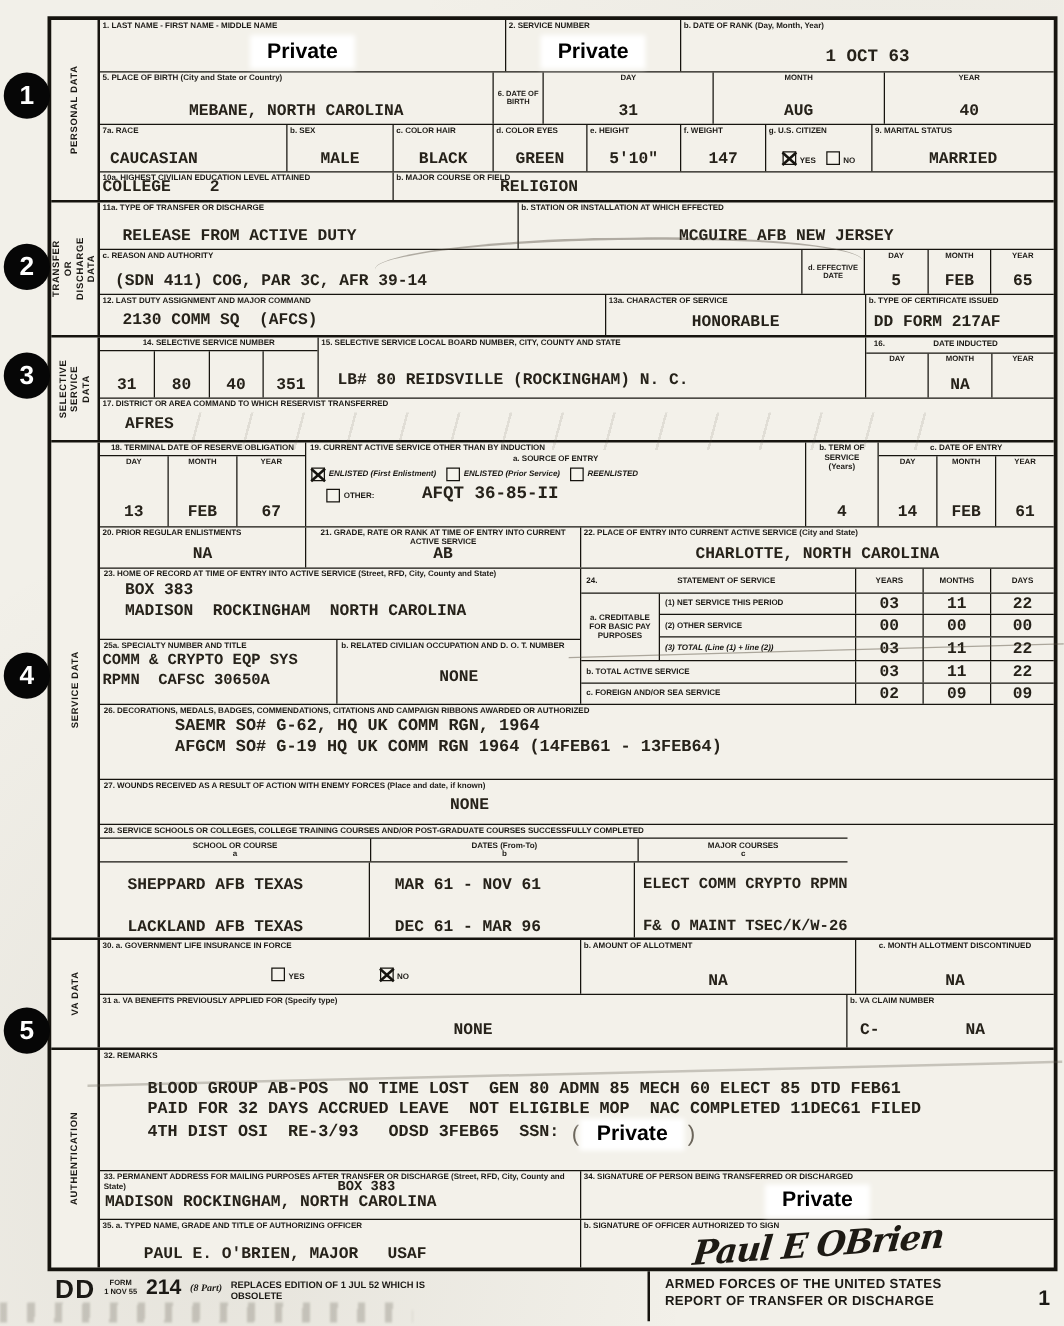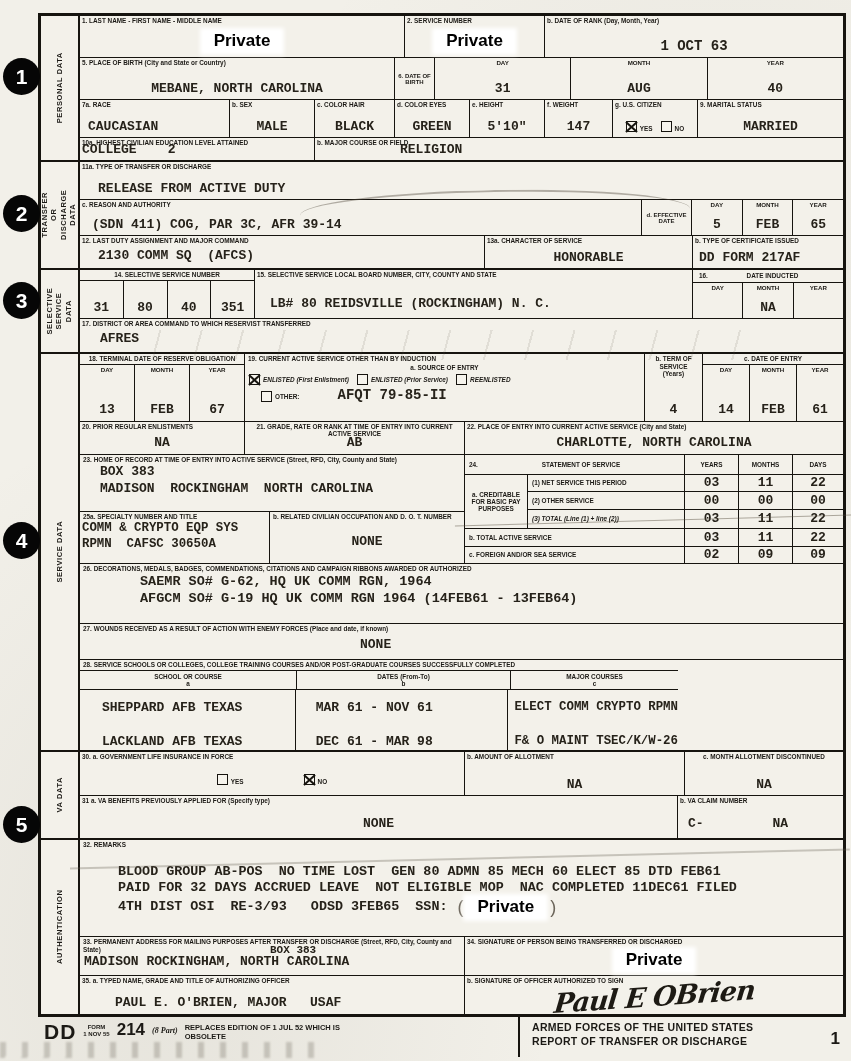--- a/index.html
+++ b/index.html
@@ -202,20 +202,24 @@
     <section class="sec" style="height:108px">
       <div class="side">
           <span class="rot wrap2">TRANSFER OR DISCHARGE DATA</span>
         </div>
       <div class="content">
         <div class="row" style="height:38px">
           <div class="cell vl" style="width:335px;padding-left:18px">
             <div class="lbl">11a. TYPE OF TRANSFER OR DISCHARGE</div>
             <div class="val">RELEASE FROM ACTIVE DUTY</div>
           </div>
+          <div class="cell" style="flex:1">
+            <div class="lbl">b. STATION OR INSTALLATION AT WHICH EFFECTED</div>
+            <div class="val">MCGUIRE AFB NEW JERSEY</div>
+          </div>
         </div>
         <div class="row" style="height:36px">
           <div class="cell vl" style="width:562px;padding-left:12px">
             <div class="lbl">c. REASON AND AUTHORITY</div>
             <div class="val">(SDN 411) COG, PAR 3C, AFR 39-14</div>
           </div>
           <div class="cell vc" style="width:50px;padding:1px">
             <div style="font-size:6px;font-weight:bold;text-align:center">d. EFFECTIVE DATE</div>
           </div>
           <div class="cell dcol" style="width:38px">
@@ -341,21 +345,21 @@
               <span class="cb checked"></span>
               <span class="cblbl">ENLISTED (First Enlistment)</span>
               <span class="cb"></span>
               <span class="cblbl">ENLISTED (Prior Service)</span>
               <span class="cb"></span>
               <span class="cblbl">REENLISTED</span>
             </div>
             <div class="cbrow" style="padding-top:0">
               <span class="cb" style="margin-left:12px"></span>
               <span class="cblbl" style="font-style:normal">OTHER:</span>
-              <span class="val" style="font-size:14px;margin-left:30px">AFQT 79-85-II</span>
+              <span class="val" style="font-size:14px;margin-left:30px">AFQT 36-85-II</span>
             </div>
           </div>
           <div class="cell col" style="width:58px">
             <div class="lblbar ctr">b. TERM OF SERVICE (Years)</div>
             <div style="flex:1;display:flex;align-items:flex-end;justify-content:center;padding-bottom:2px">
               <span class="val">4</span>
             </div>
           </div>
           <div class="cell col" style="flex:1">
             <div class="lblbar ctr">c.  DATE OF ENTRY</div>
@@ -530,21 +534,21 @@
                   <div>c</div>
               </div>
             </div>
             <div style="display:flex;flex:1">
               <div style="width:217px;border-right:1.3px solid #16140f;padding:10px 0 0 22px">
                 <div class="val" style="margin-bottom:18px">SHEPPARD AFB TEXAS</div>
                 <div class="val">LACKLAND AFB TEXAS</div>
               </div>
               <div style="width:214px;border-right:1.3px solid #16140f;padding:10px 0 0 20px">
                 <div class="val" style="margin-bottom:18px">MAR 61 - NOV 61</div>
-                <div class="val">DEC 61 - MAR 98</div>
+                <div class="val">DEC 61 - MAR 96</div>
               </div>
               <div style="flex:1;padding:10px 0 0 6px">
                 <div class="val" style="font-size:12.4px;margin-bottom:19px">ELECT COMM CRYPTO RPMN</div>
                 <div class="val" style="font-size:12.4px">F&amp; O MAINT TSEC/K/W-26</div>
               </div>
             </div>
           </div>
         </div>
 
       </div>

